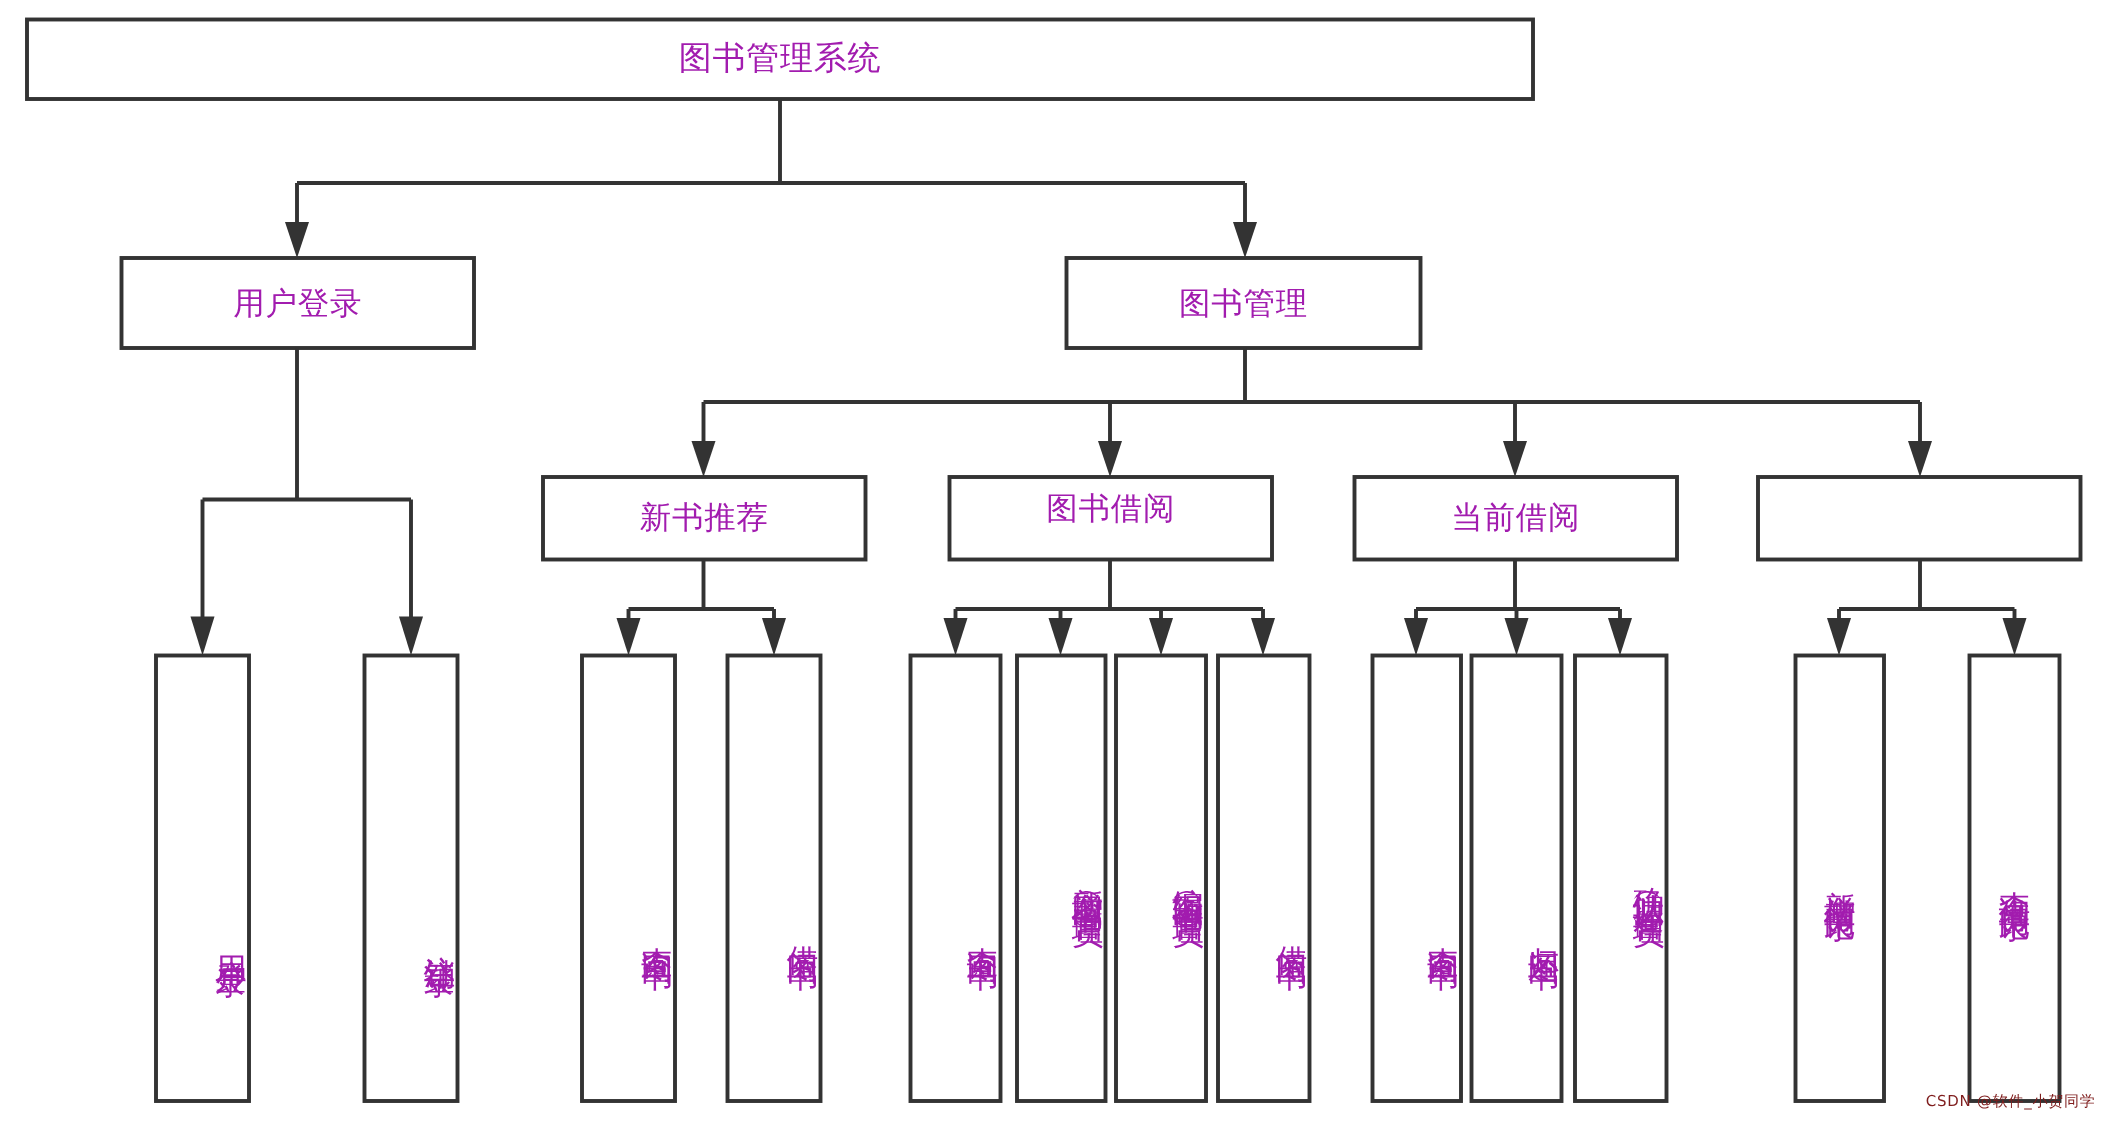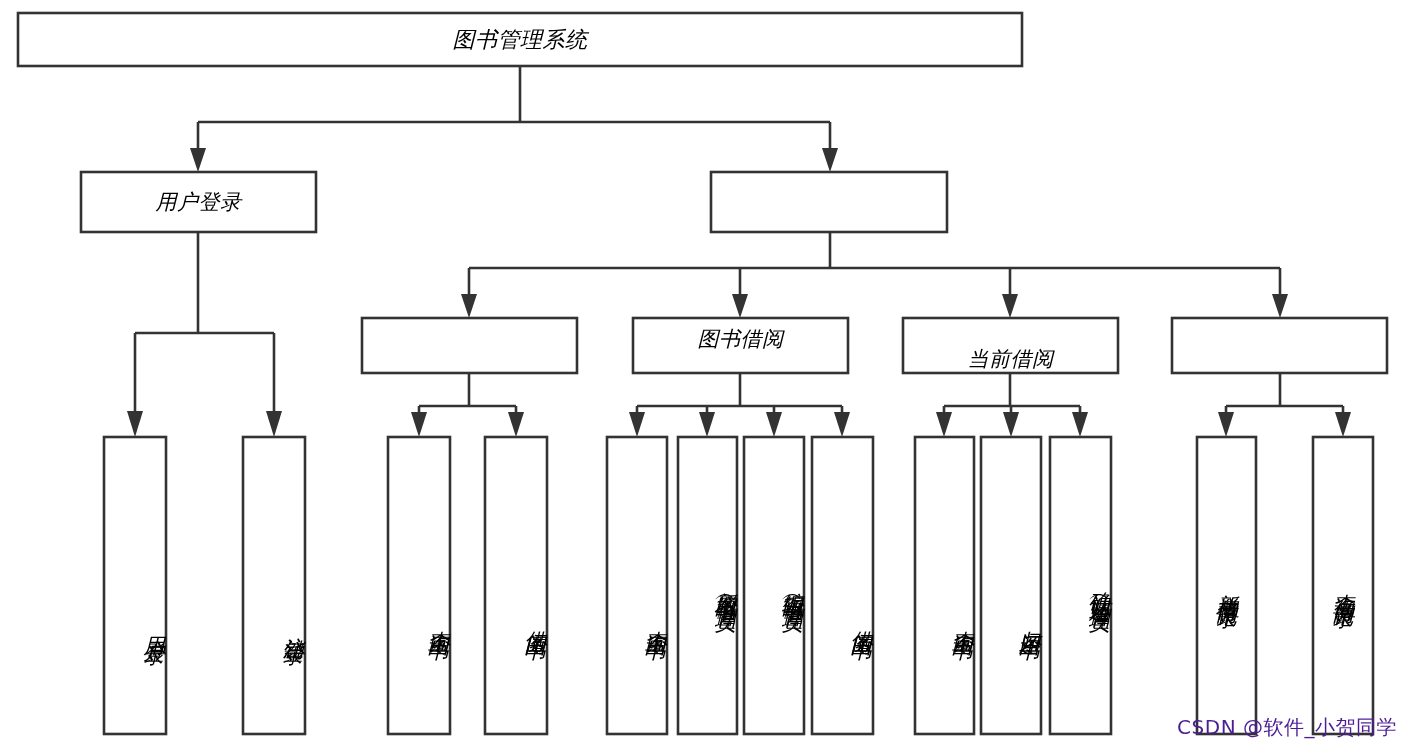--- a/index.html
+++ b/index.html
@@ -36,27 +36,26 @@
     stroke-width: 2.6;
     fill: none;
     stroke-linecap: butt;
   }
   .arrow-head {
     fill: #333333;
     stroke: none;
   }
   .node-label {
     position: absolute;
-    color: #000000;
+    color: #a21caf;
     font-size: 21px;
     line-height: 1.15;
     letter-spacing: 0.5px;
     white-space: nowrap;
     pointer-events: none;
-    font-style: italic;
   }
   .node-label.horizontal {
     display: flex;
     align-items: center;
     justify-content: center;
     text-align: center;
   }
   .node-label.vertical {
     writing-mode: vertical-rl;
     text-orientation: upright;
@@ -68,22 +67,22 @@
   .node-label.vertical.center {
     align-items: center;
   }
   .node-label.root {
     font-size: 22px;
   }
   #watermark {
     position: absolute;
     right: 8px;
     bottom: 6px;
-    font-size: 20px;
-    color: #4c1d95;
+    font-size: 10px;
+    color: #7f1d1d;
     letter-spacing: 0.5px;
     white-space: nowrap;
   }
 </style>
 </head>
 <body>
 
 <div id="diagram-root">
 
   <svg id="tree-svg" viewBox="0 0 1405 747">
@@ -172,23 +171,25 @@
     <path class="conn" d="M 1226 406 L 1343 406"></path>
     <path class="conn" d="M 1226 406 L 1226 415"></path>
     <path class="conn" d="M 1343 406 L 1343 415"></path>
     <polygon class="arrow-head" points="1218,412 1234,412 1226,437"></polygon>
     <polygon class="arrow-head" points="1335,412 1351,412 1343,437"></polygon>
   </svg>
 
   <div class="node-label horizontal root" style="left:18px; top:13px; width:1004px; height:53px;">图书管理系统</div>
 
   <div class="node-label horizontal" style="left:81px; top:172px; width:235px; height:60px;">用户登录</div>
-
+  <div class="node-label horizontal" style="left:711px; top:172px; width:236px; height:60px;">图书管理</div>
+
+  <div class="node-label horizontal" style="left:362px; top:318px; width:215px; height:55px;">新书推荐</div>
   <div class="node-label horizontal" style="left:633px; top:318px; width:215px; height:42px;">图书借阅</div>
-  <div class="node-label horizontal" style="left:903px; top:332px; width:215px; height:55px;">当前借阅</div>
+  <div class="node-label horizontal" style="left:903px; top:318px; width:215px; height:55px;">当前借阅</div>
 
   <div class="node-label vertical" style="left:104px; top:517px; width:62px; height:217px;">用户登录</div>
   <div class="node-label vertical" style="left:243px; top:517px; width:62px; height:217px;">注销登录</div>
 
   <div class="node-label vertical" style="left:388px; top:505px; width:62px; height:229px;">查询图书</div>
   <div class="node-label vertical" style="left:485px; top:505px; width:62px; height:229px;">借阅图书</div>
 
   <div class="node-label vertical" style="left:607px; top:505px; width:60px; height:229px;">查询图书</div>
   <div class="node-label vertical" style="left:678px; top:443px; width:59px; height:291px;">新增图书（管理员）</div>
   <div class="node-label vertical" style="left:744px; top:443px; width:60px; height:291px;">编辑图书（管理员）</div>

